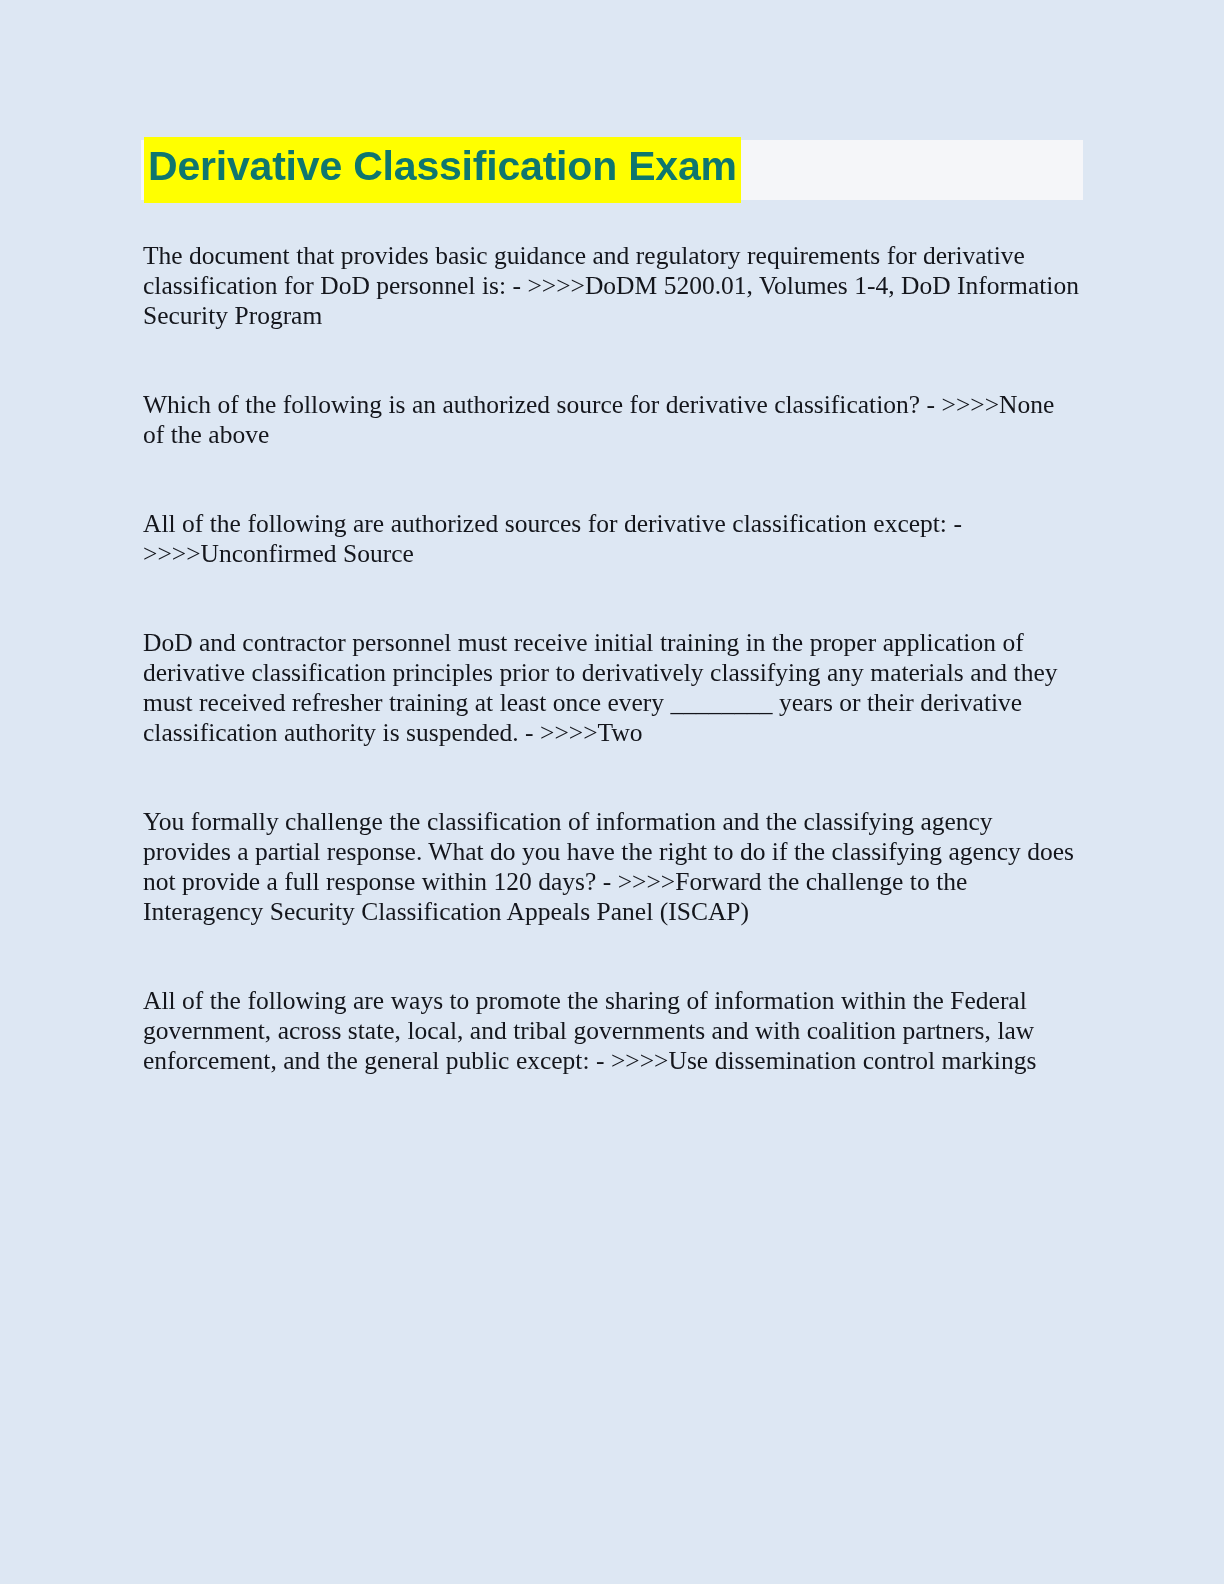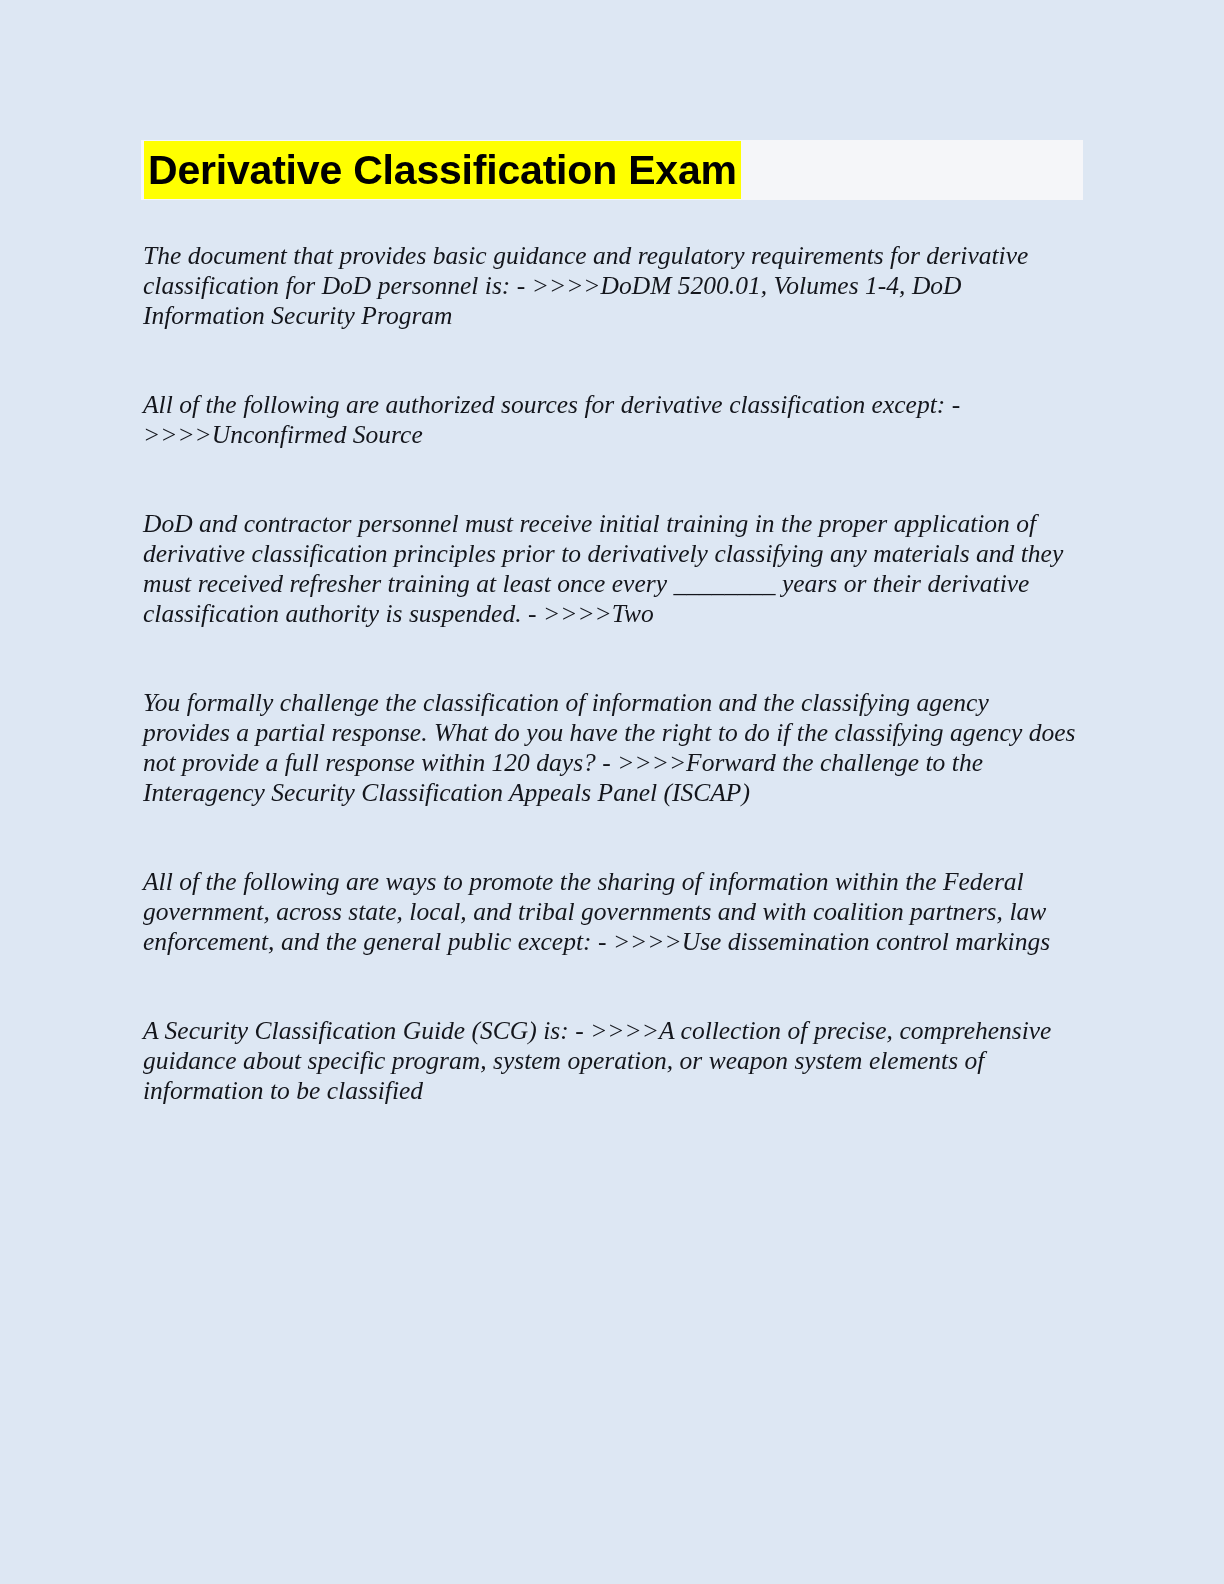--- a/index.html
+++ b/index.html
@@ -29,63 +29,62 @@
     top: 140px;
     width: 942px;
     height: 60px;
     background: #f5f6f9;
     display: flex;
     align-items: center;
   }
   .title-highlight {
     display: inline-block;
     background: #ffff00;
-    color: #000000;
+    color: #0f766e;
     font-family: "Liberation Sans", sans-serif;
     font-weight: bold;
     font-size: 41px;
     line-height: 58px;
     letter-spacing: -0.2px;
-    padding: 0 4px 0 4px;
+    padding: 0 4px 8px 4px;
     white-space: nowrap;
     margin-left: 3px;
   }
 
   
   .body-wrap {
     position: absolute;
     left: 143px;
     top: 241px;
     width: 936px;
   }
   .qa-block {
     font-family: "Liberation Serif", serif;
     font-size: 25.5px;
     line-height: 30px;
     color: #14161c;
     margin: 0 0 59px 0;
     text-align: left;
     word-spacing: 0.1px;
-    font-style: italic;
   }
   .qa-block:last-child {
     margin-bottom: 0;
   }
 </style>
 </head>
 <body>
 
 <div class="page">
 
   <div class="title-band">
     <span class="title-highlight">Derivative Classification Exam</span>
   </div>
 
   <div class="body-wrap">
     <p class="qa-block">The document that provides basic guidance and regulatory requirements for derivative classification for DoD personnel is: - &gt;&gt;&gt;&gt;DoDM 5200.01, Volumes 1-4, DoD Information Security Program</p>
+    <p class="qa-block">Which of the following is an authorized source for derivative classification? - &gt;&gt;&gt;&gt;None of the above</p>
     <p class="qa-block">All of the following are authorized sources for derivative classification except: - &gt;&gt;&gt;&gt;Unconfirmed Source</p>
     <p class="qa-block">DoD and contractor personnel must receive initial training in the proper application of derivative classification principles prior to derivatively classifying any materials and they must received refresher training at least once every ________ years or their derivative classification authority is suspended. - &gt;&gt;&gt;&gt;Two</p>
     <p class="qa-block">You formally challenge the classification of information and the classifying agency provides a partial response. What do you have the right to do if the classifying agency does not provide a full response within 120 days? - &gt;&gt;&gt;&gt;Forward the challenge to the Interagency Security Classification Appeals Panel (ISCAP)</p>
     <p class="qa-block">All of the following are ways to promote the sharing of information within the Federal government, across state, local, and tribal governments and with coalition partners, law enforcement, and the general public except: - &gt;&gt;&gt;&gt;Use dissemination control markings</p>
-    <p class="qa-block">A Security Classification Guide (SCG) is: - &gt;&gt;&gt;&gt;A collection of precise, comprehensive guidance about specific program, system operation, or weapon system elements of information to be classified</p>
   </div>
 
 </div>
 
 </body></html>

